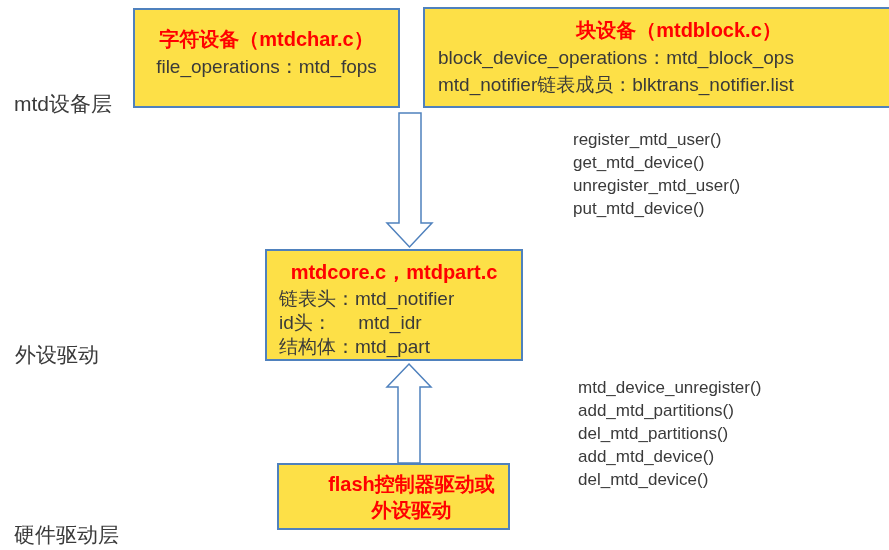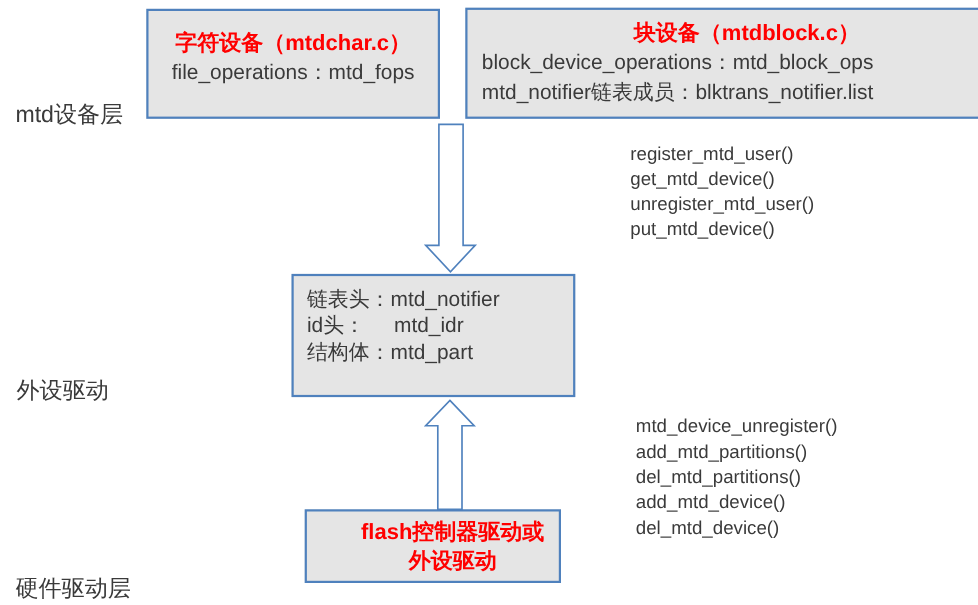--- a/index.html
+++ b/index.html
@@ -21,21 +21,21 @@
     margin-top: 40px;
   }
   #label-mtd-device { left: 14px; top: 50px; }
   #label-raw-device { left: 15px; top: 301px; }
   #label-hw-driver  { left: 14px; top: 481px; }
 
   .dbox {
     position: absolute;
     box-sizing: border-box;
     border: 2px solid var(--border-blue, #4f81bd);
-    background: #e5e5e5;
+    background: #fde047;
   }
   .box-title {
     color: var(--title-red, #ff0000);
     font-weight: bold;
     font-size: 20px;
     text-align: center;
     line-height: 27px;
     white-space: pre;
   }
   .box-line {
@@ -110,20 +110,21 @@
 
   <div class="dbox" id="box-block">
     <div class="box-title">块设备（mtdblock.c）</div>
     <div class="box-lines">
         <div class="box-line">block_device_operations：mtd_block_ops</div>
         <div class="box-line">mtd_notifier链表成员：blktrans_notifier.list</div>
       </div>
   </div>
 
   <div class="dbox" id="box-core">
+    <div class="box-title">mtdcore.c，mtdpart.c</div>
     <div class="box-lines">
         <div class="box-line">链表头：mtd_notifier</div>
         <div class="box-line">id头：     mtd_idr</div>
         <div class="box-line">结构体：mtd_part</div>
       </div>
   </div>
 
   <div class="dbox" id="box-flash">
     <div class="box-lines">
         <div class="flash-title-line">flash控制器驱动或</div>

